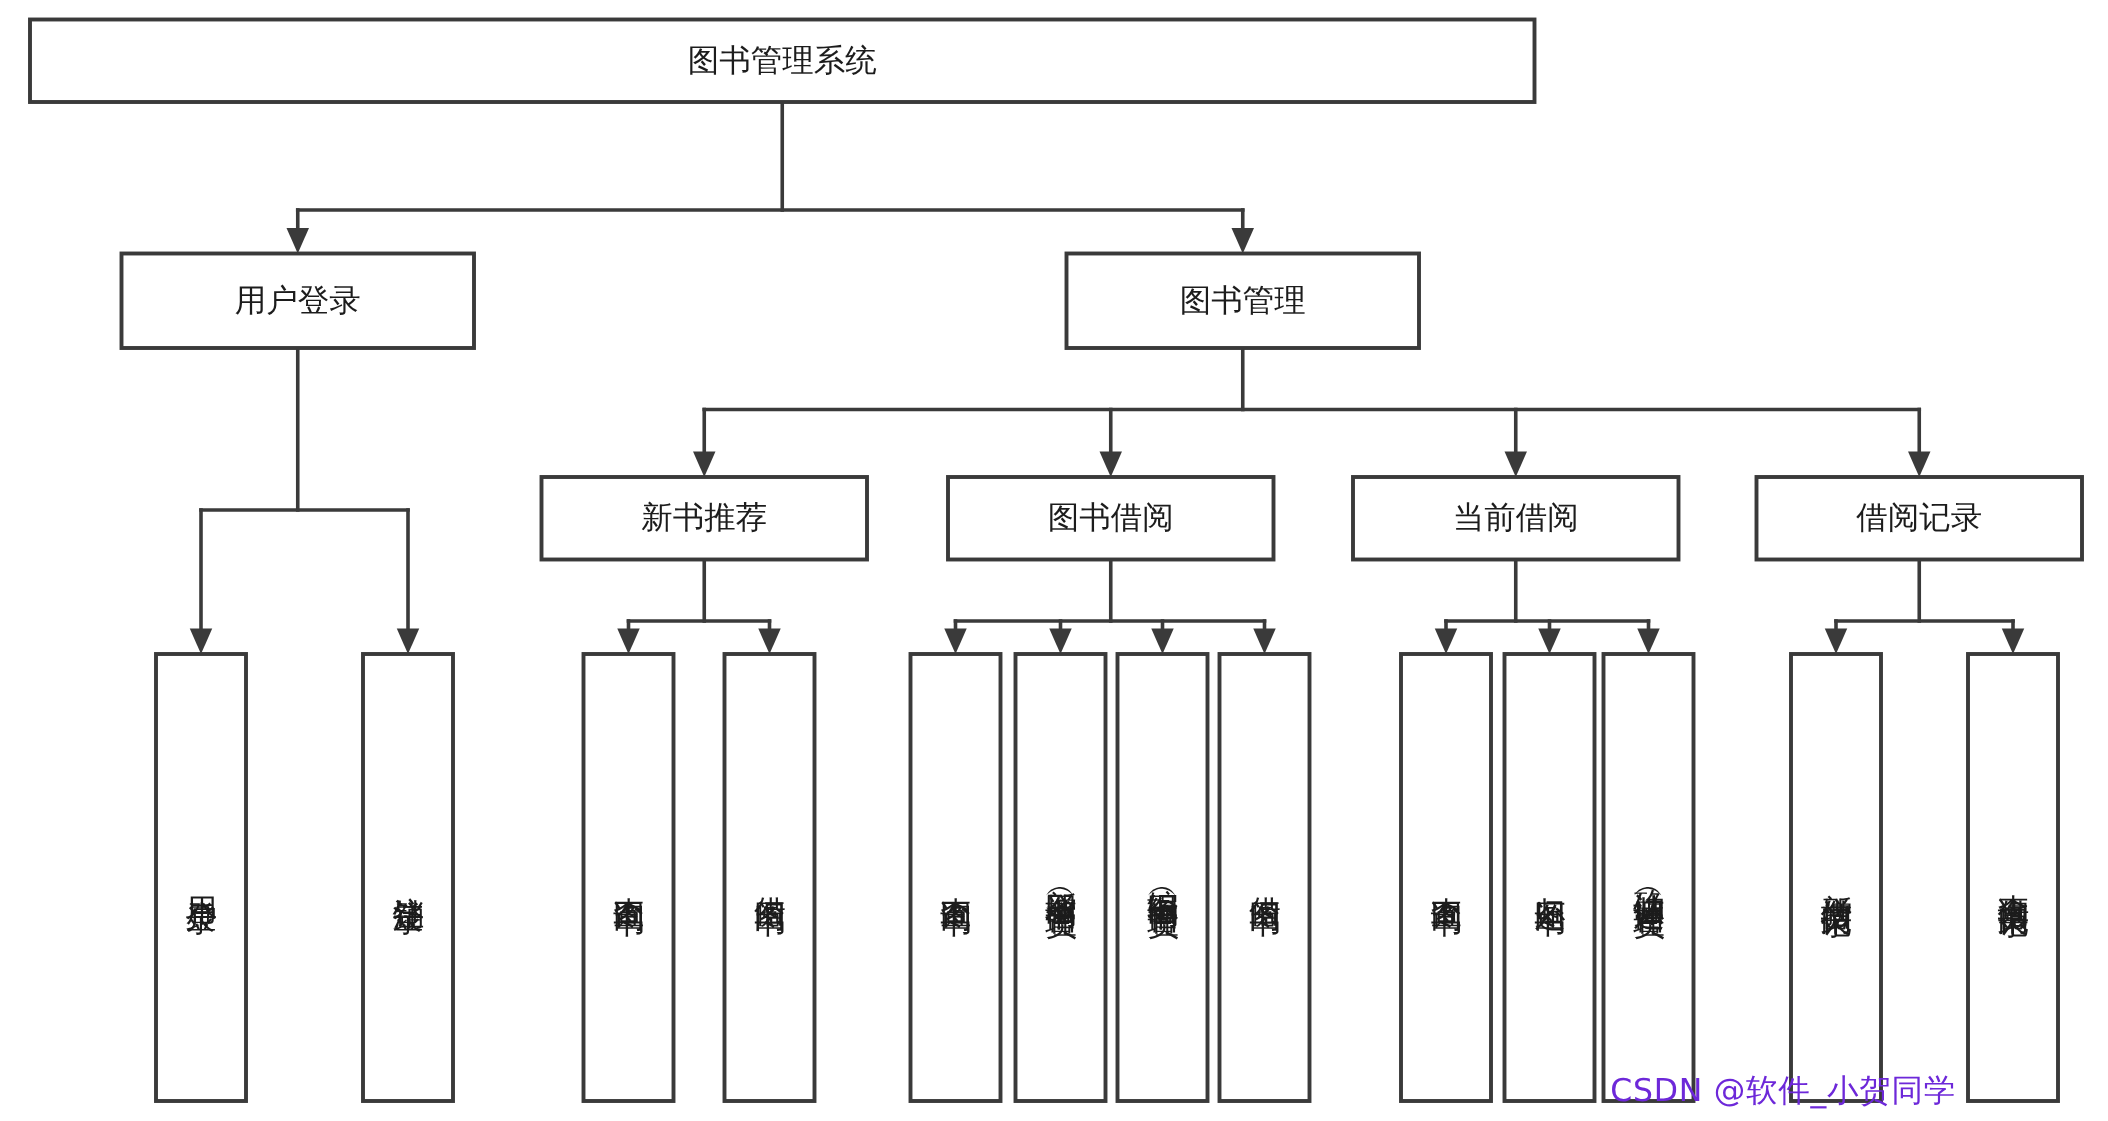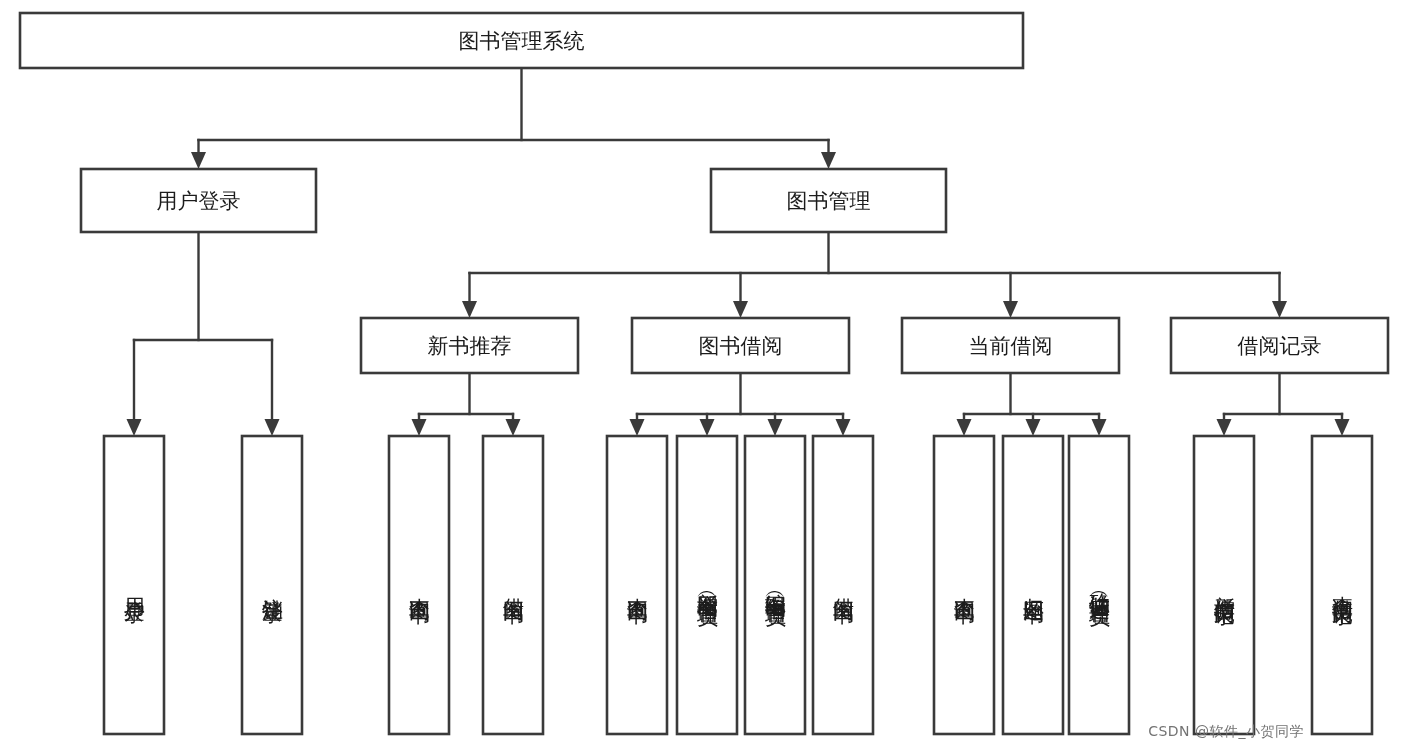--- a/index.html
+++ b/index.html
@@ -63,22 +63,22 @@
     color: #1c1c1c;
     letter-spacing: 2px;
     white-space: nowrap;
     pointer-events: none;
   }
   .watermark {
     position: absolute;
     right: 12px;
     bottom: 6px;
     font-family: "DejaVu Sans", "Liberation Sans", sans-serif;
-    font-size: 14px;
-    color: #737373;
+    font-size: 21px;
+    color: #6d28d9;
     letter-spacing: 0.5px;
     white-space: nowrap;
     margin-left: 24px;
   }
 </style>
 </head>
 <body>
 
 <div id="diagram-root">
 

